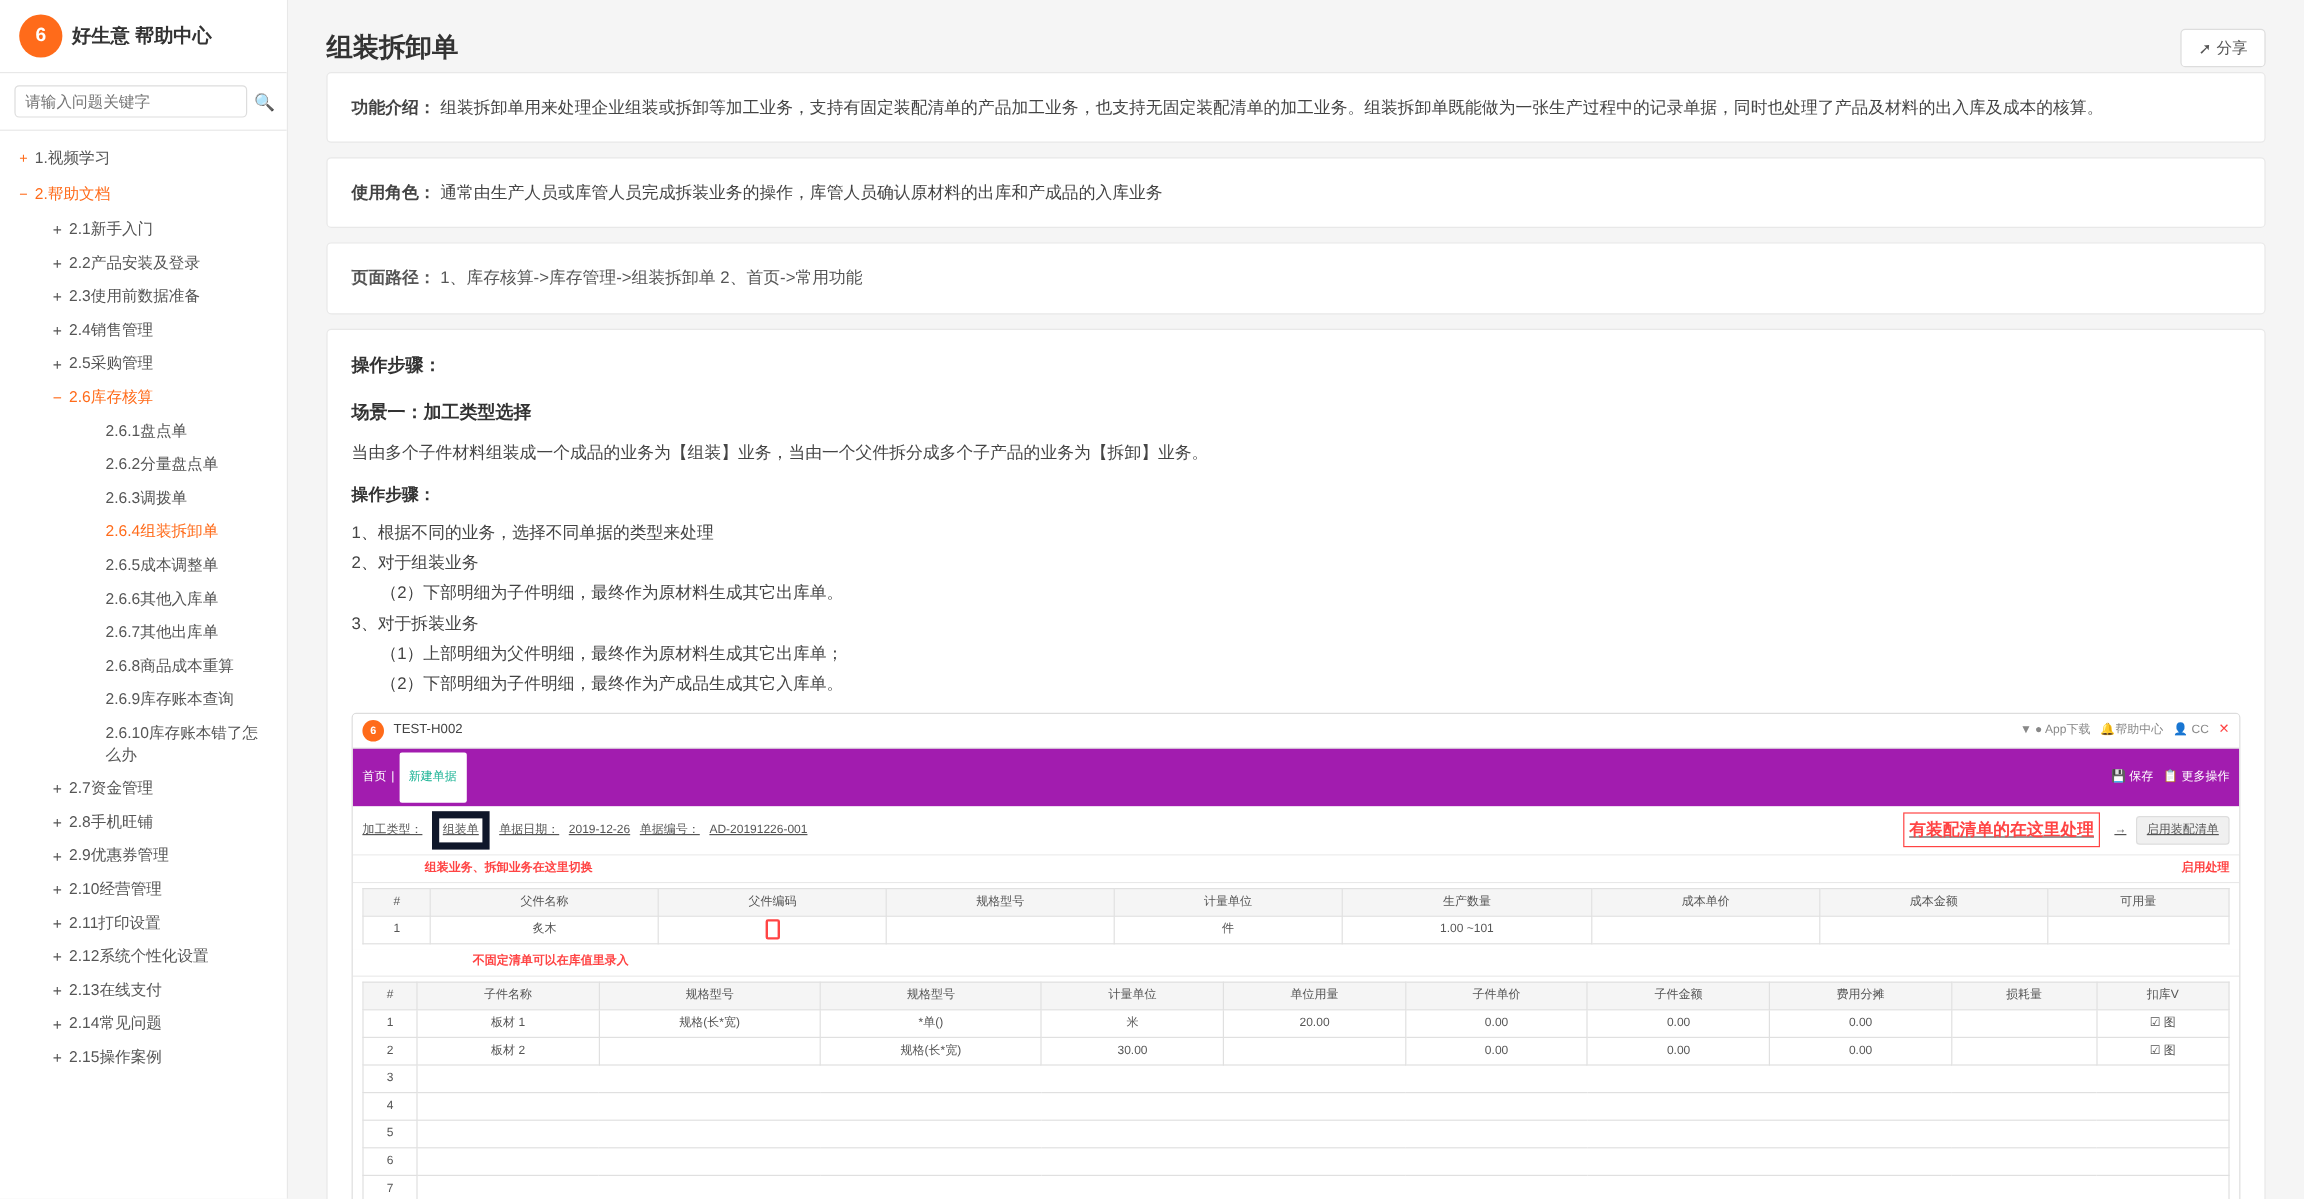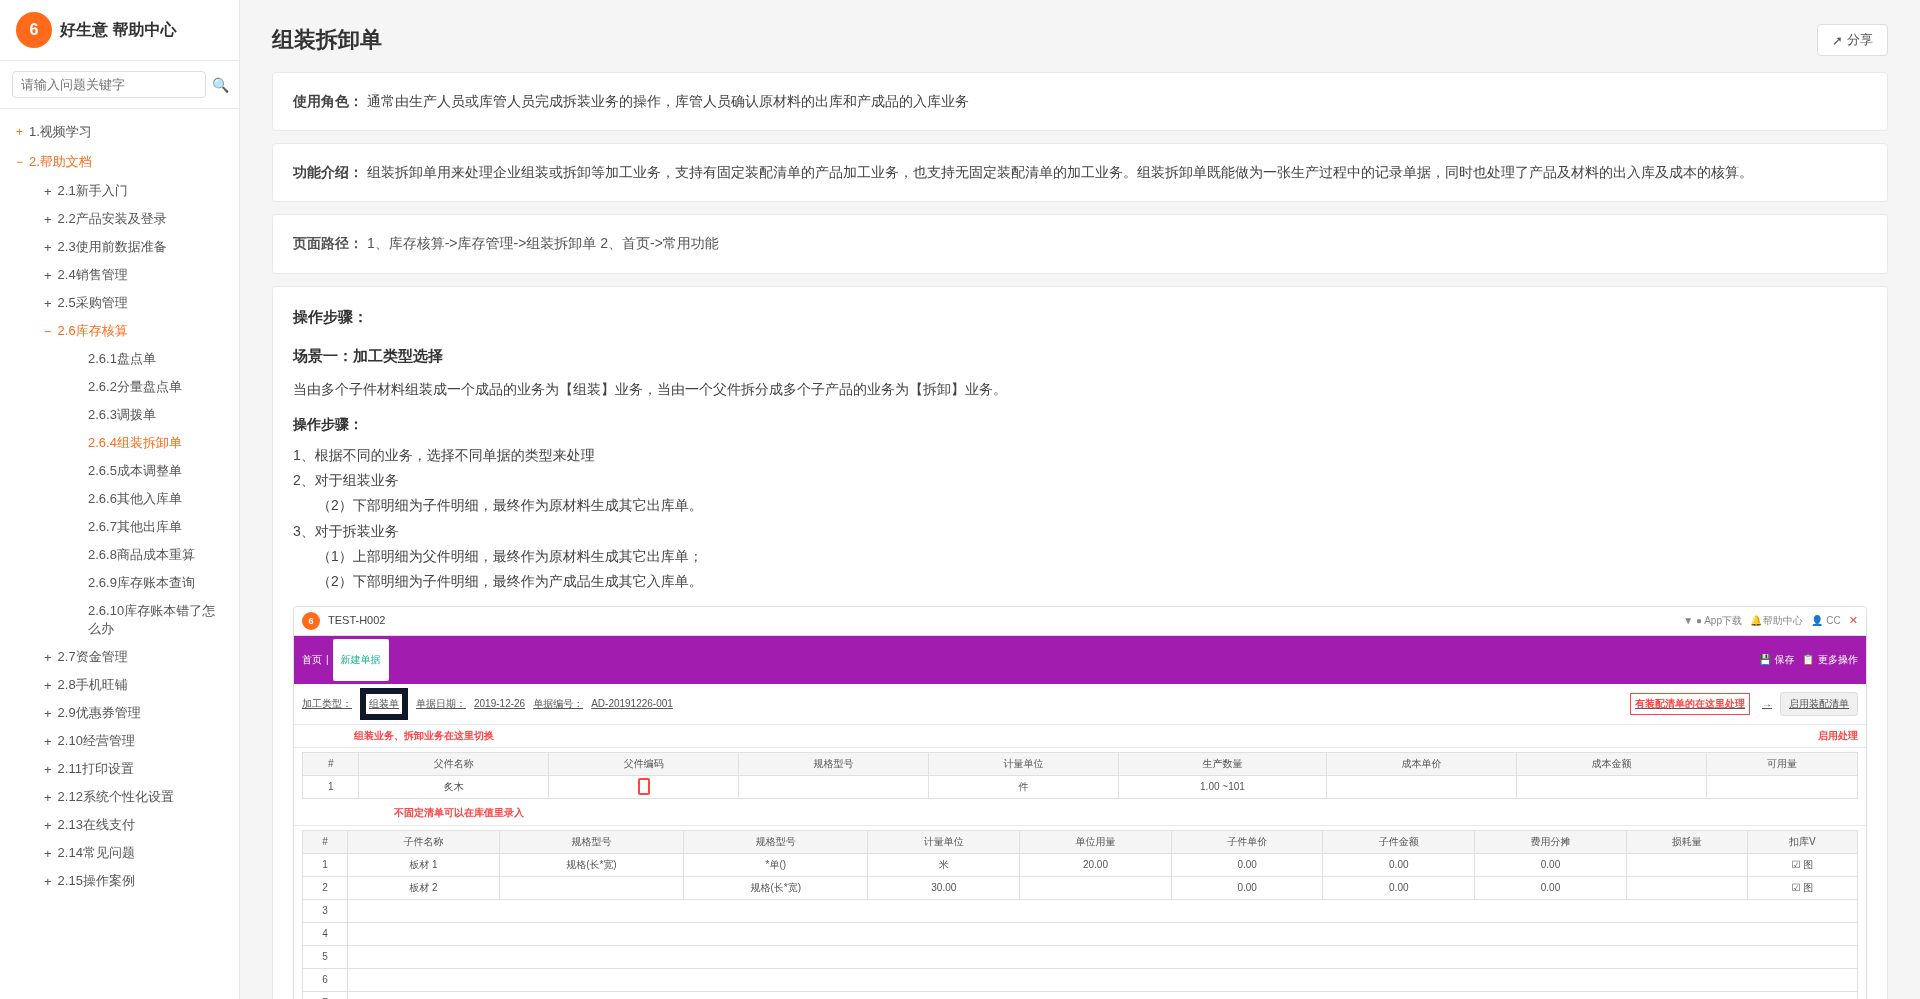--- a/index.html
+++ b/index.html
@@ -98,21 +98,21 @@
     #main {
       flex: 1;
       overflow-y: auto;
       background: #f5f5f5;
       padding: 24px 32px;
     }
     #main-header {
       display: flex;
       align-items: center;
       justify-content: space-between;
-      margin-bottom: 16px;
+      margin-bottom: 4px;
     }
     .page-title {
       font-size: 22px;
       font-weight: bold;
       color: #333;
     }
     .share-btn {
       display: flex;
       align-items: center;
       gap: 4px;
@@ -332,27 +332,27 @@
 <div id="main">
   <div id="main-header">
     <h1 class="page-title">组装拆卸单</h1>
     <button class="share-btn">
       <span>➚</span>
       <span>分享</span>
     </button>
   </div>
 
   <div class="content-card">
+    <span class="bold">功能介绍：</span>
+    <span>组装拆卸单用来处理企业组装或拆卸等加工业务，支持有固定装配清单的产品加工业务，也支持无固定装配清单的加工业务。组装拆卸单既能做为一张生产过程中的记录单据，同时也处理了产品及材料的出入库及成本的核算。</span>
+  </div>
+
+  <div class="content-card">
     <span class="bold">使用角色：</span>
     <span>通常由生产人员或库管人员完成拆装业务的操作，库管人员确认原材料的出库和产成品的入库业务</span>
-  </div>
-
-  <div class="content-card">
-    <span class="bold">功能介绍：</span>
-    <span>组装拆卸单用来处理企业组装或拆卸等加工业务，支持有固定装配清单的产品加工业务，也支持无固定装配清单的加工业务。组装拆卸单既能做为一张生产过程中的记录单据，同时也处理了产品及材料的出入库及成本的核算。</span>
   </div>
 
   <div class="content-card path-card">
     <span class="bold">页面路径：</span>
     <span>1、库存核算-&gt;库存管理-&gt;组装拆卸单 2、首页-&gt;常用功能</span>
   </div>
 
   <div class="content-card">
     <div class="section-title">操作步骤：</div>
 
@@ -388,21 +388,21 @@
 
         <div class="app-form">
           <span>加工类型：</span>
           <span class="red-box">组装单</span>
           <span>单据日期：</span>
           <span>2019-12-26</span>
           <span>单据编号：</span>
           <span>AD-20191226-001</span>
           <span style="flex:1;"></span>
 
-          <span style="color:#ff4444;font-size:10px;font-weight:bold;border:1px solid #ff4444;padding:1px 4px;">有装配清单的在这里处理</span>
+          <span style="color:#ff4444;font-size:14px;font-weight:bold;border:1px solid #ff4444;padding:1px 4px;">有装配清单的在这里处理</span>
           <span style="margin-left:4px;">→</span>
           <span class="app-btn-gray">启用装配清单</span>
         </div>
 
         <div style="background:#fff;padding:2px 8px 2px 60px;display:flex;align-items:center;gap:4px;font-size:10px;border-bottom:1px solid #e8e8e8;">
           <span style="color:#ff4444;font-weight:bold;">组装业务、拆卸业务在这里切换</span>
           <span style="flex:1;"></span>
           <span style="color:#ff4444;font-size:10px;font-weight:bold;">启用处理</span>
         </div>
 

